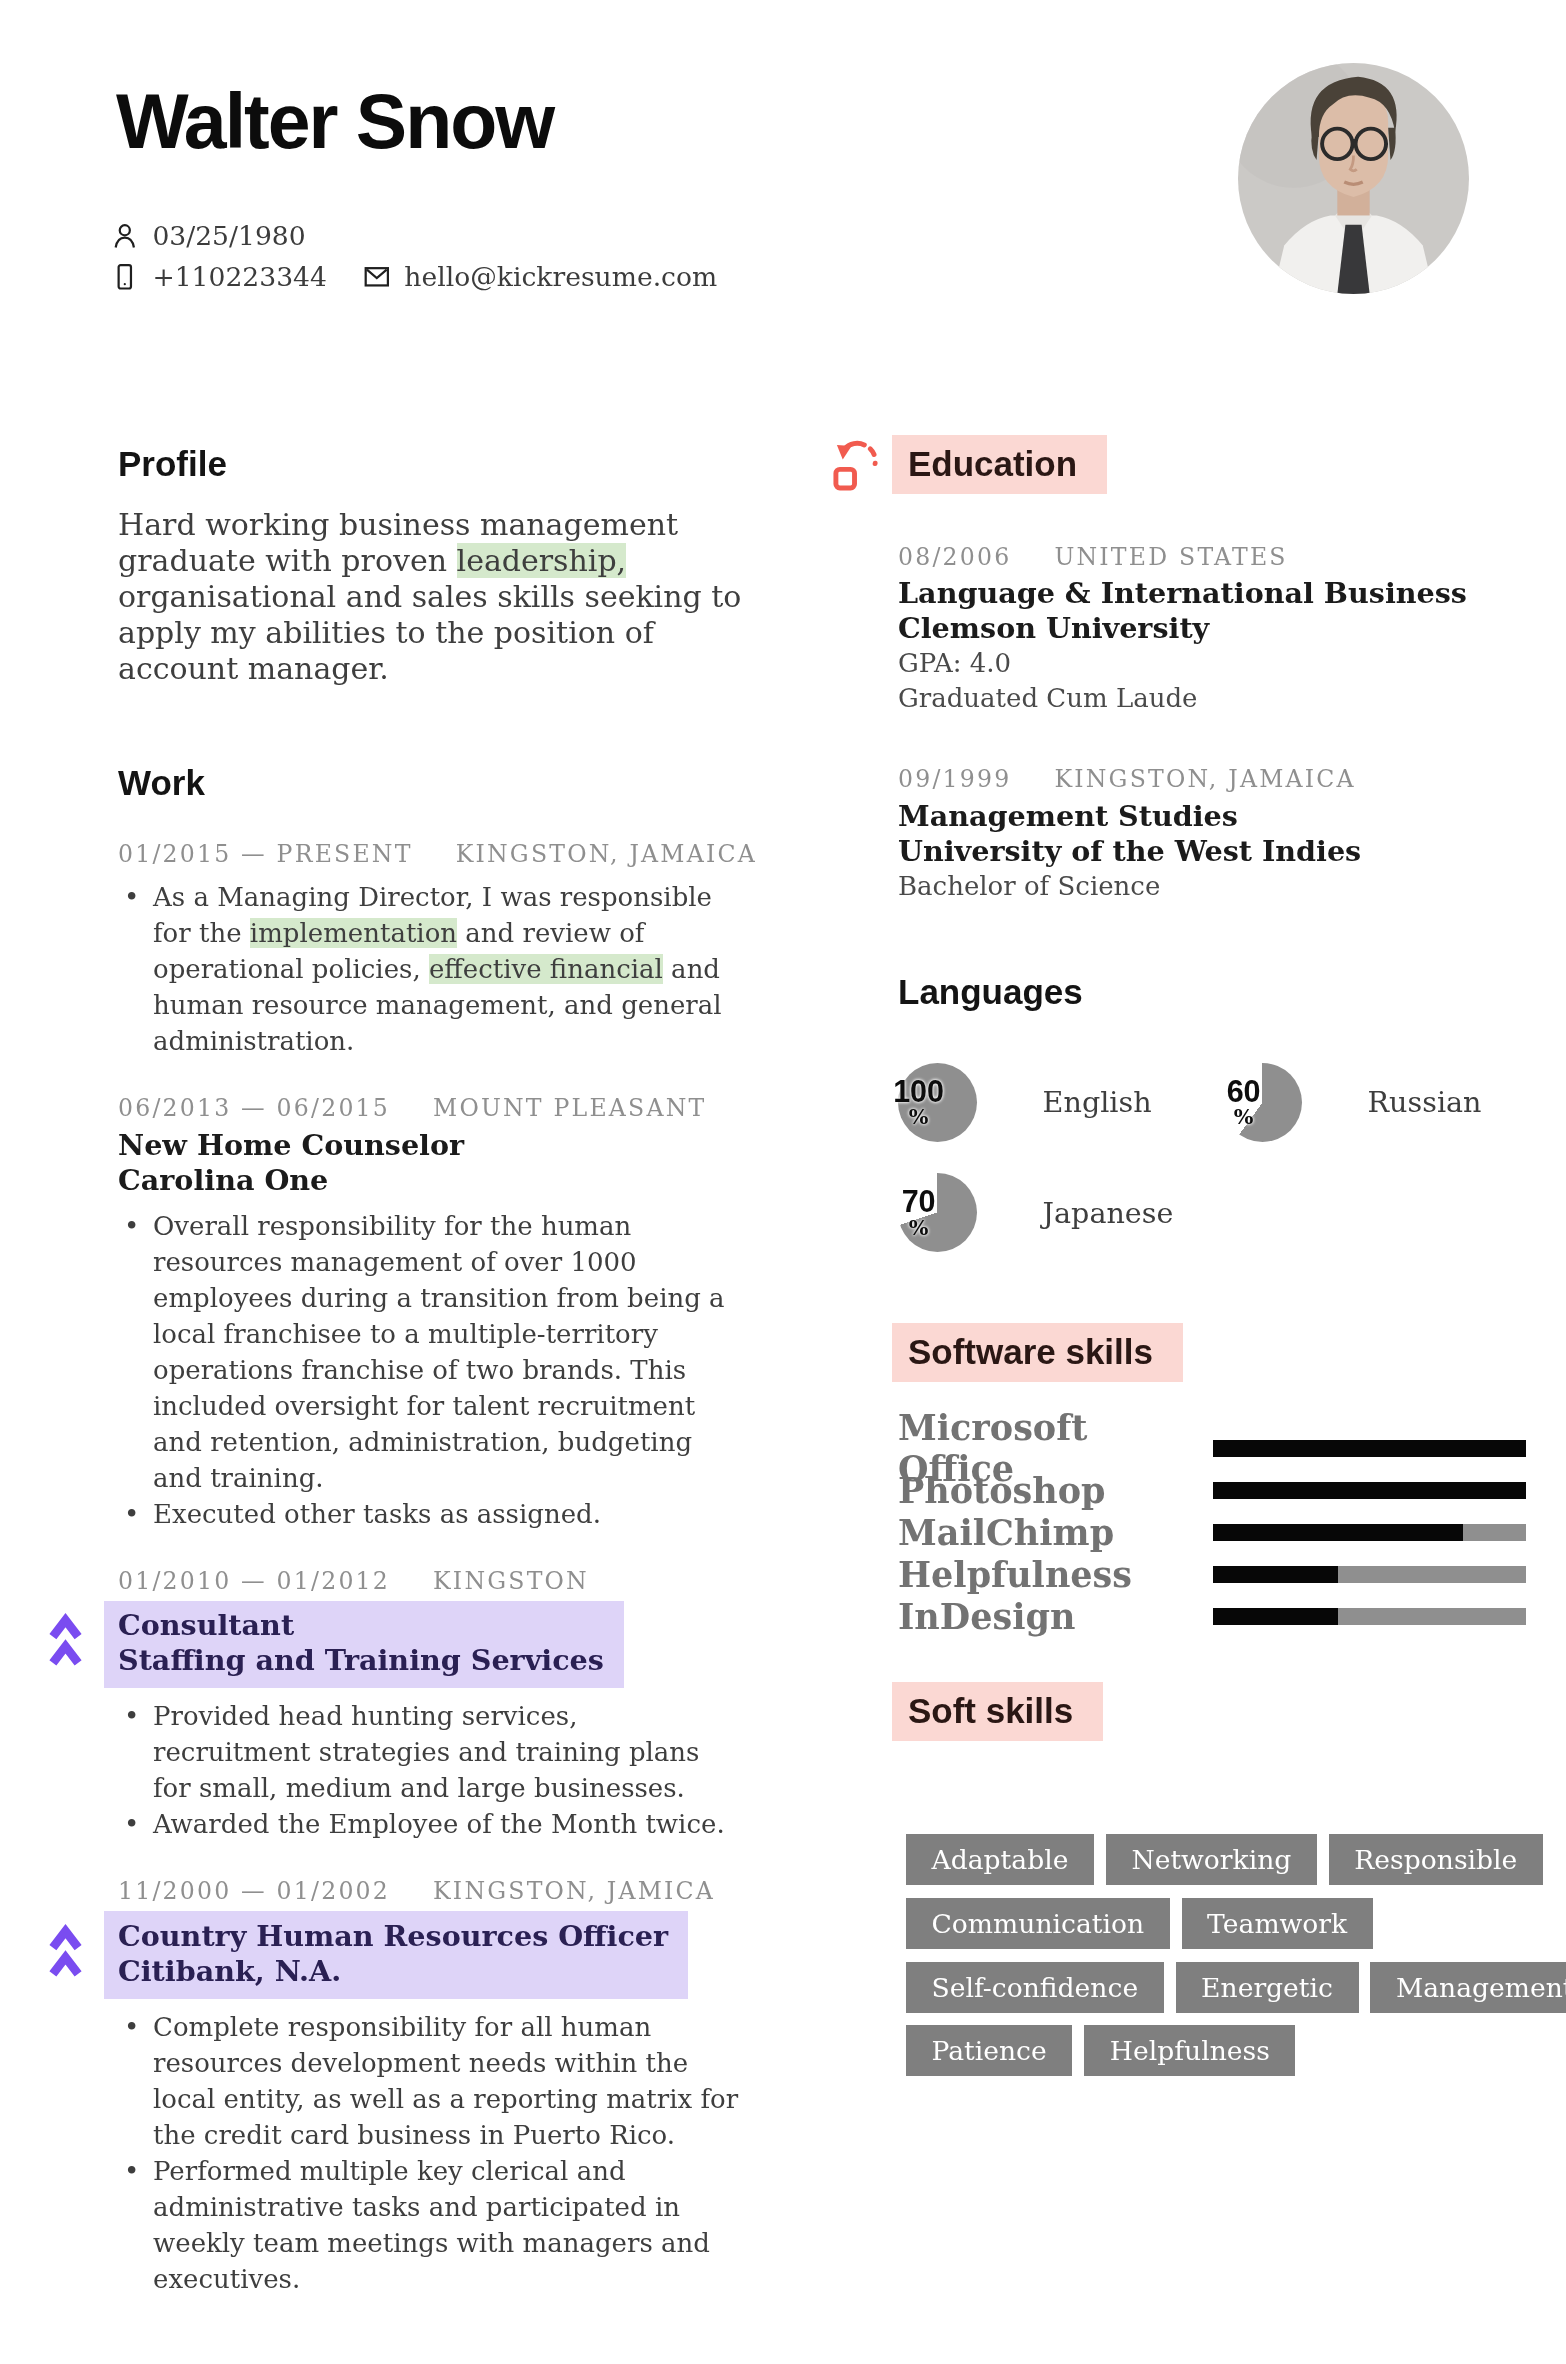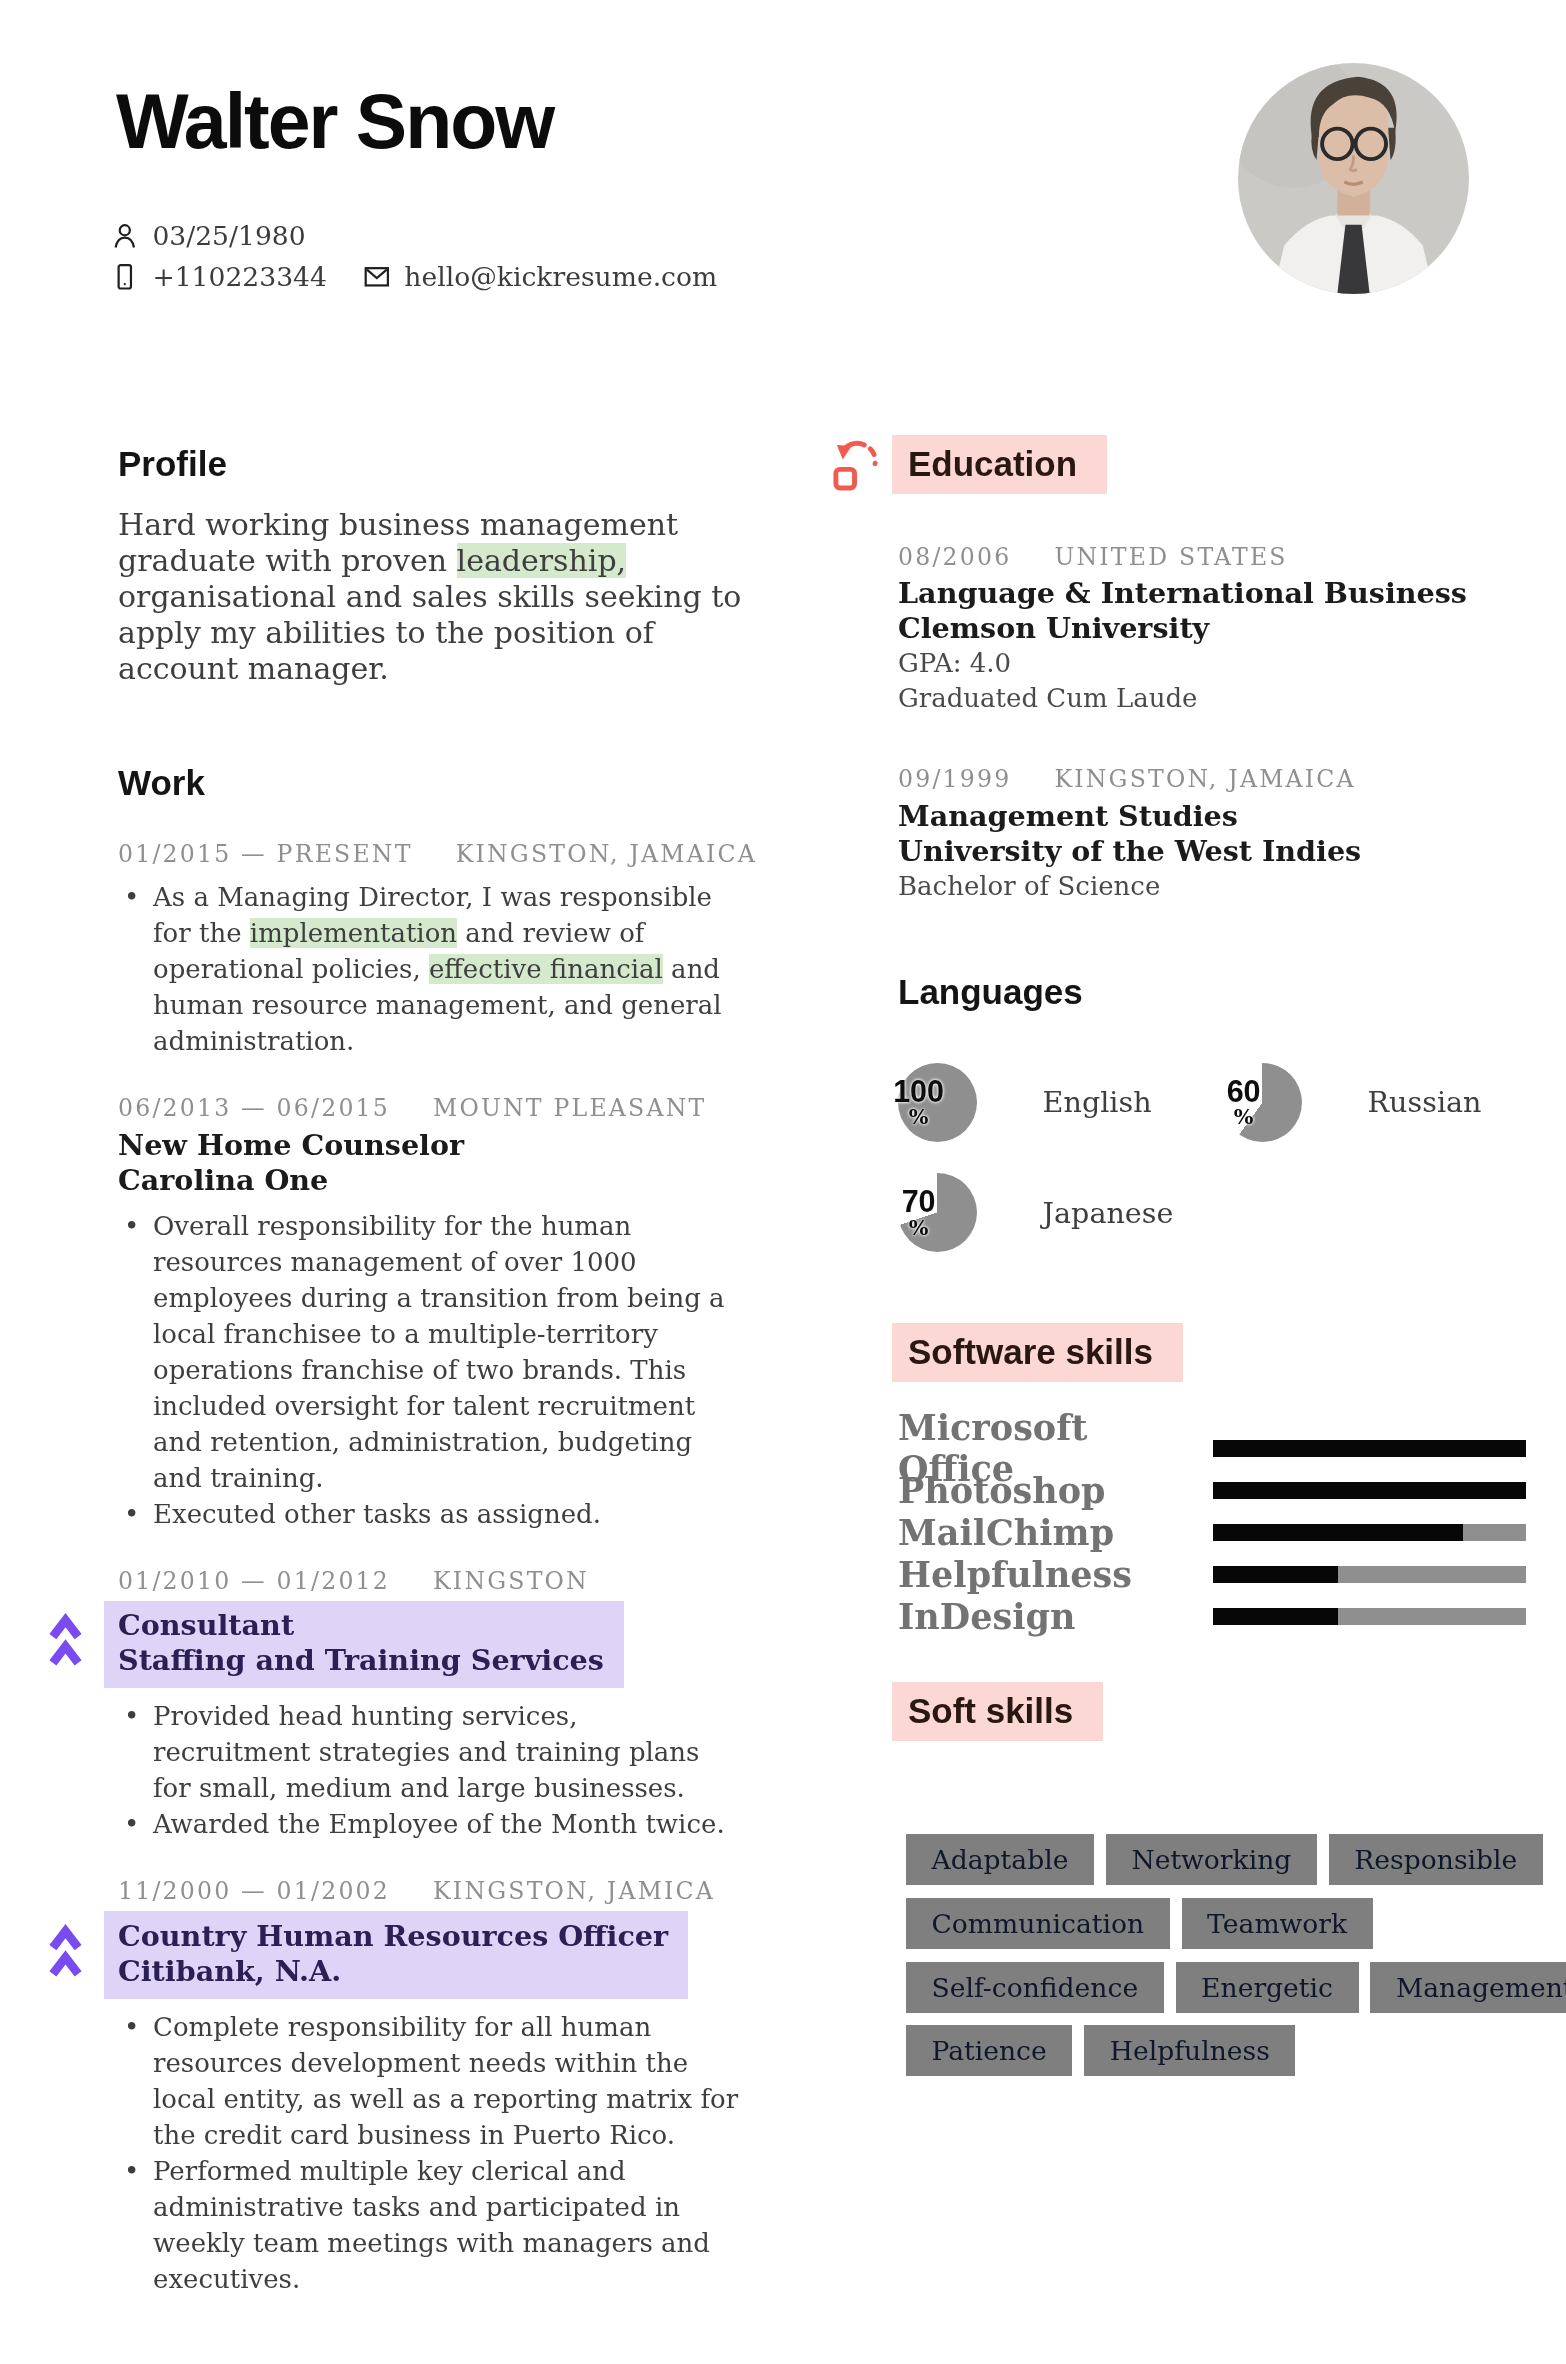--- a/index.html
+++ b/index.html
@@ -57,21 +57,21 @@
   
   .skill-rows{margin-top:45px;}
   .skill-row{display:flex;align-items:center;height:42px;}
   .skill-label{flex:0 0 315px;font-size:35px;color:#737373;font-weight:bold;}
   .skill-bar{flex:1;height:16.7px;background:#8f8f8f;position:relative;overflow:hidden;}
   .skill-fill{display:block;height:100%;background:#070707;}
 
   
   .tags{margin-top:93px;margin-left:7.9px;}
   .tag-row{display:flex;margin-bottom:12.8px;}
-  .tag{display:inline-block;background:#7f7f7f;color:#0f172a;font-size:26.6px;line-height:51px;
+  .tag{display:inline-block;background:#7f7f7f;color:#ffffff;font-size:26.6px;line-height:51px;
        height:51px;padding:0 25.6px;margin-right:11.8px;white-space:nowrap;}
 
   
   .mt-profile{margin-top:441px;}
   .mt-work{margin-top:73px;}
   .job{margin-top:35px;}
   .mt-edu-head{margin-top:435px;}
   .edu{margin-top:49px;}
   .mt-lang{margin-top:65px;}
   .mt-soft{margin-top:45px;}

